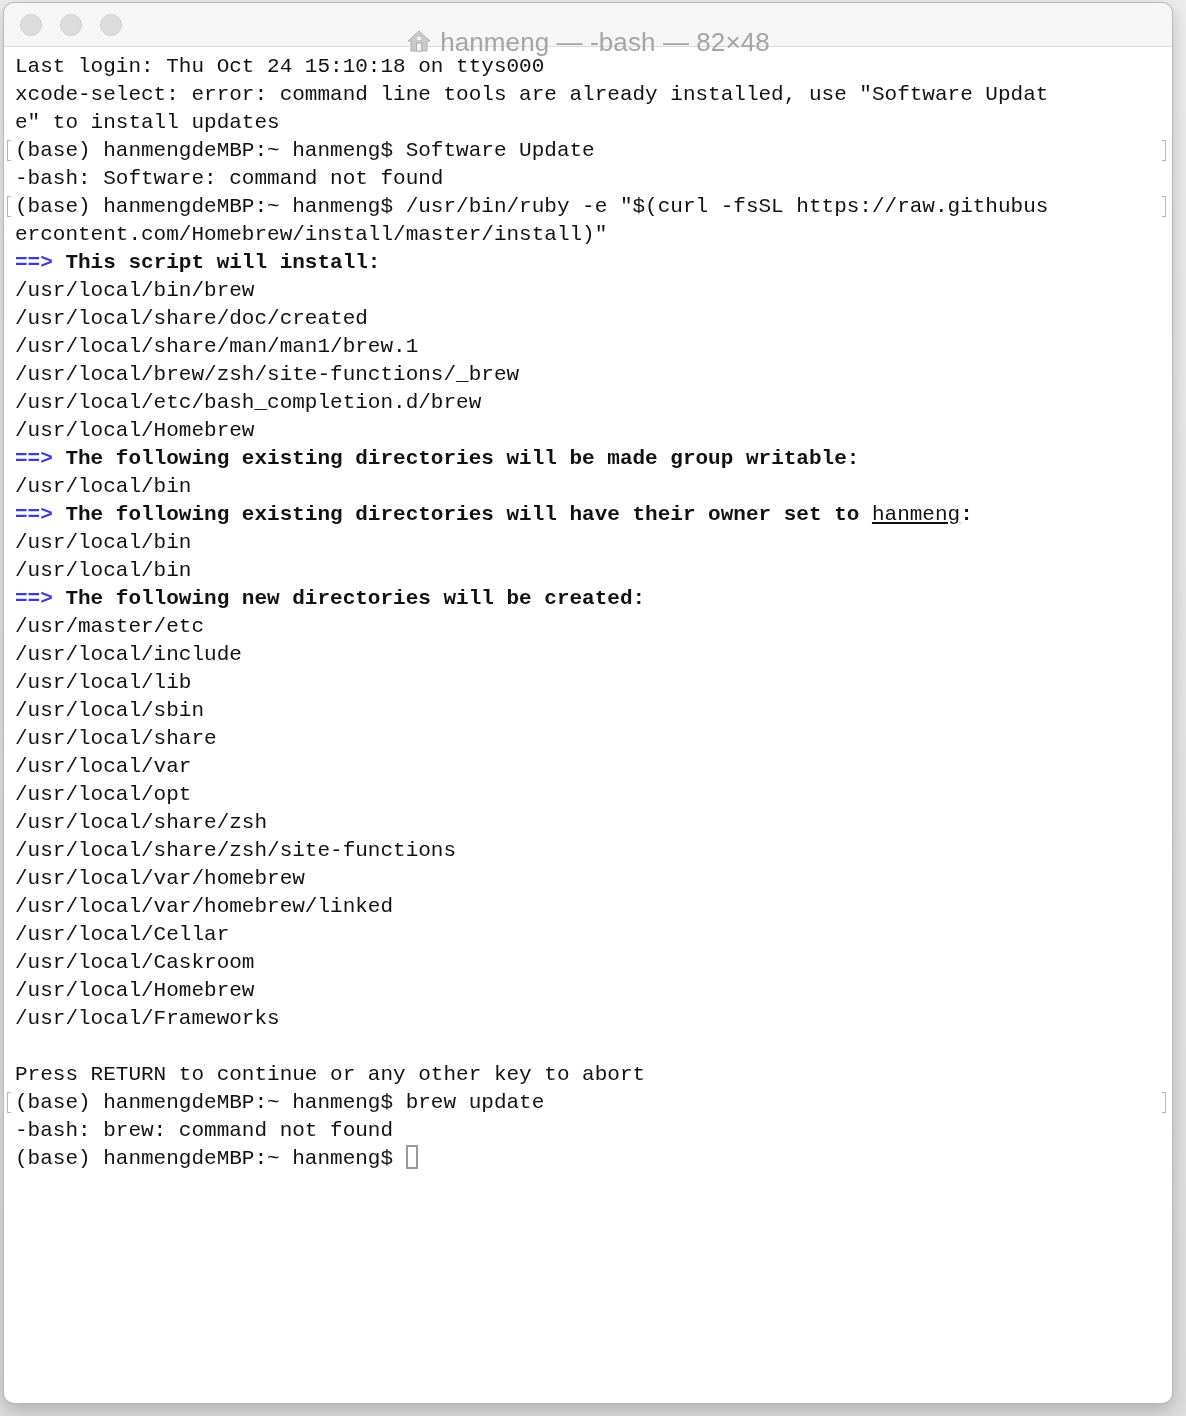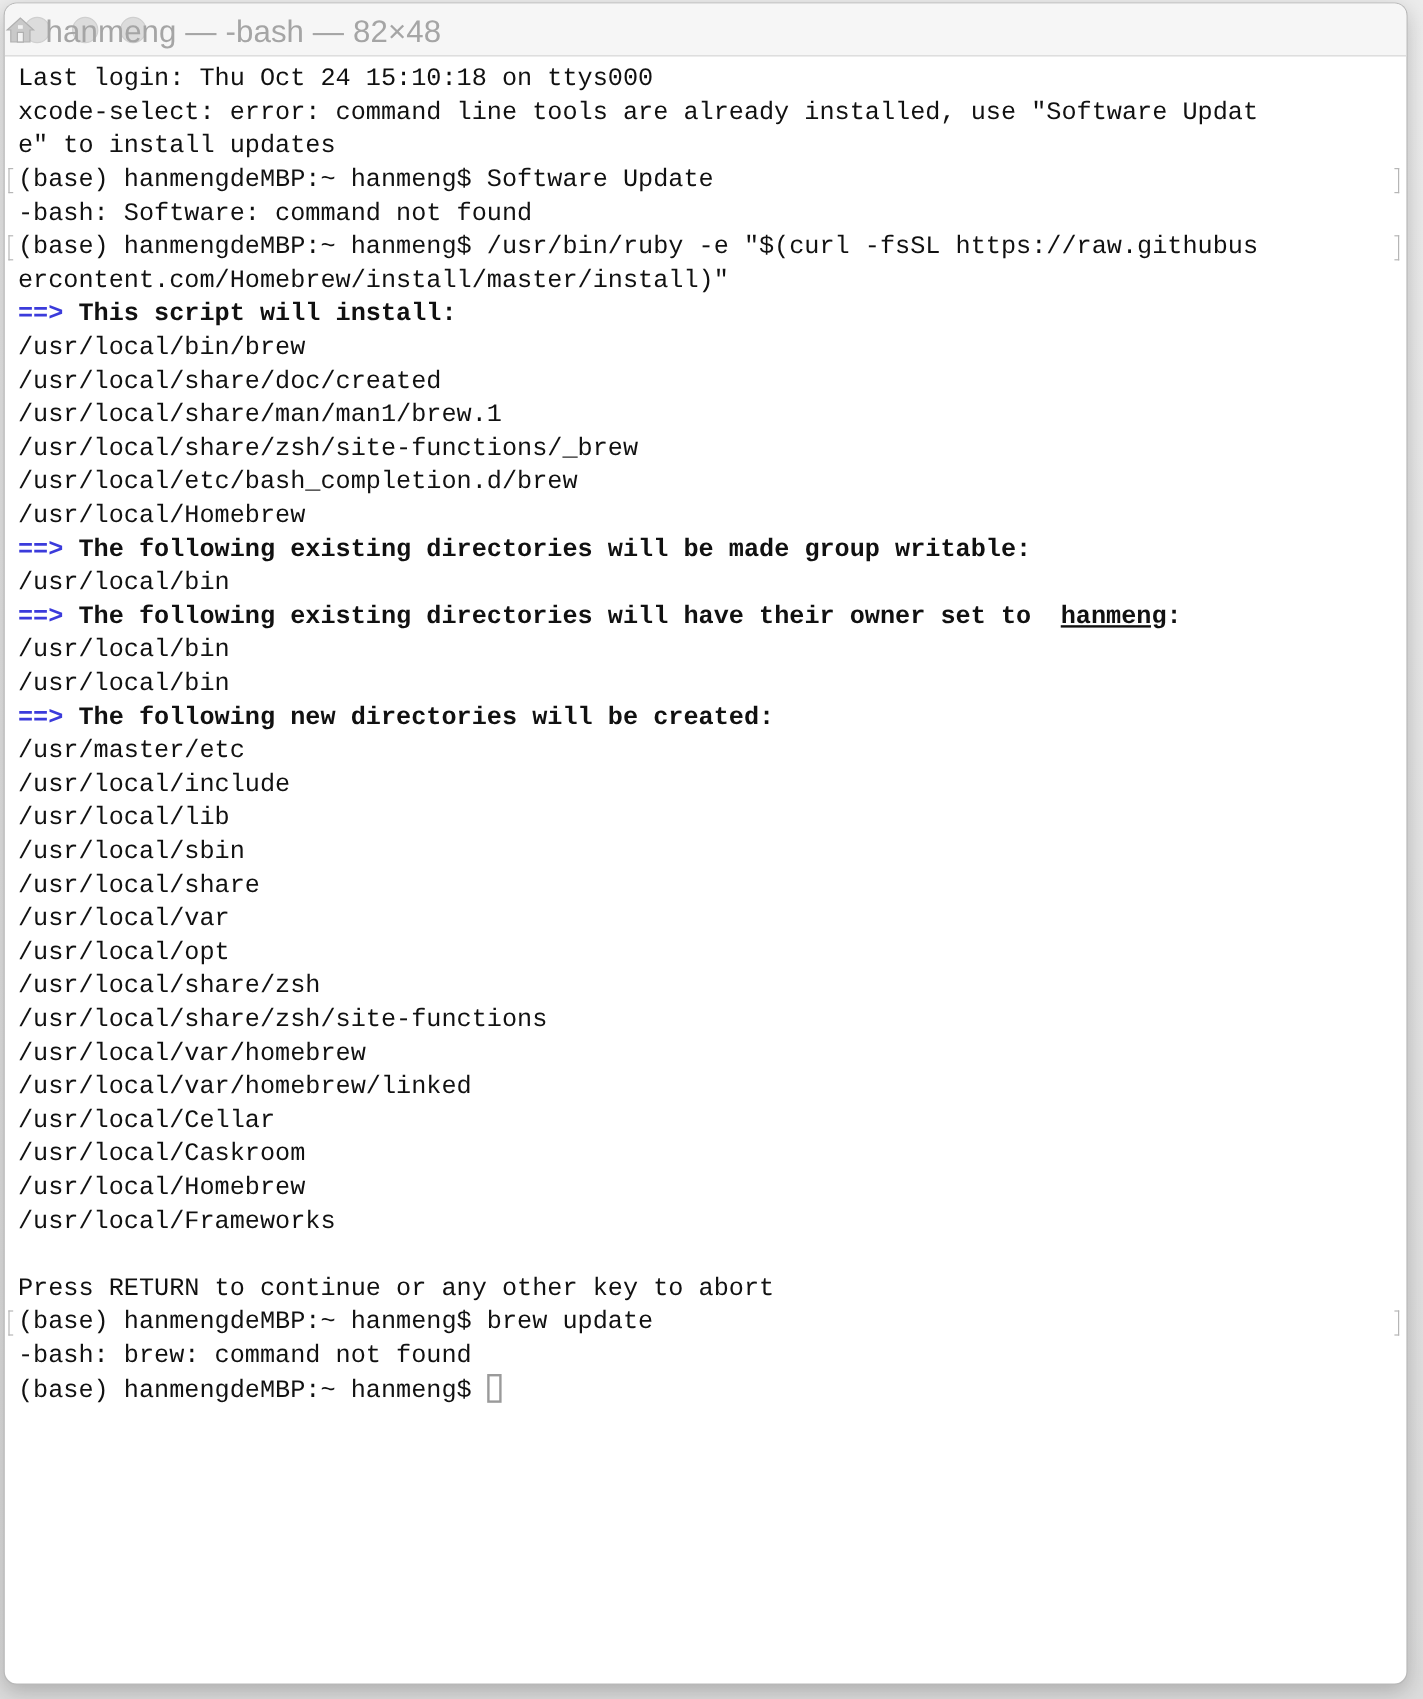--- a/index.html
+++ b/index.html
@@ -24,42 +24,42 @@
       position: relative; height: 43px;
       background: #f6f6f6;
       border-bottom: 1px solid #d8d8d8;
     }
     .traffic { position: absolute; top: 11px; left: 16px; display: flex; gap: 18px; }
     .light {
       width: 22px; height: 22px; border-radius: 50%;
       background: #dcdcdc; border: 1px solid #cfcfcf; box-sizing: border-box;
     }
     .title {
-      position: absolute; left: 0; right: 0; top: 8px;
-      text-align: left; font-size: 26px; color: #a5a5a5; letter-spacing: 0.1px;
+      position: absolute; left: 0; right: 0; top: 24px;
+      text-align: center; font-size: 26px; color: #a5a5a5; letter-spacing: 0.1px;
     }
     .title .home { display: inline-block; vertical-align: -2px; margin-right: 8px; }
     .terminal {
       position: absolute; left: 0; top: 44px; right: 0; bottom: 0;
       padding: 6px 0 0 11px;
       font-family: "Liberation Mono", "DejaVu Sans Mono", monospace;
       font-size: 21px; line-height: 28px; color: #111;
     }
     .line { position: relative; white-space: pre; height: 28px; }
     .line.cmd::before {
       content: ""; position: absolute; left: -8px; top: 3px; width: 4px; height: 21px;
       border: 1px solid #b6b6b6; border-right: none; box-sizing: border-box;
     }
     .line.cmd::after {
       content: ""; position: absolute; right: 6px; top: 3px; width: 4px; height: 21px;
       border: 1px solid #b6b6b6; border-left: none; box-sizing: border-box;
     }
     .arrow { color: #3b3bdb; font-weight: bold; }
     .bold { font-weight: bold; }
-    .ul { text-decoration: underline; font-weight: bold; margin-left: 12px; }
+    .ul { text-decoration: underline; font-weight: normal; }
     .cursor {
       display: inline-block; width: 12px; height: 24px; vertical-align: -5px;
       border: 2px solid #9a9a9a; box-sizing: border-box;
     }
   </style>
 </head>
 <body>
 
 <div class="desktop-strip"></div>
 
@@ -86,21 +86,21 @@
     <div class="line">xcode-select: error: command line tools are already installed, use "Software Updat</div>
     <div class="line">e" to install updates</div>
     <div class="line cmd">(base) hanmengdeMBP:~ hanmeng$ Software Update</div>
     <div class="line">-bash: Software: command not found</div>
     <div class="line cmd">(base) hanmengdeMBP:~ hanmeng$ /usr/bin/ruby -e "$(curl -fsSL https://raw.githubus</div>
     <div class="line">ercontent.com/Homebrew/install/master/install)"</div>
     <div class="line"><span class="arrow">==&gt;</span><span class="bold"> This script will install:</span></div>
     <div class="line">/usr/local/bin/brew</div>
     <div class="line">/usr/local/share/doc/created</div>
     <div class="line">/usr/local/share/man/man1/brew.1</div>
-    <div class="line">/usr/local/share/zsh/site-functions/_brew</div>
+    <div class="line">/usr/local/brew/zsh/site-functions/_brew</div>
     <div class="line">/usr/local/etc/bash_completion.d/brew</div>
     <div class="line">/usr/local/Homebrew</div>
     <div class="line"><span class="arrow">==&gt;</span><span class="bold"> The following existing directories will be made group writable:</span></div>
     <div class="line">/usr/local/bin</div>
     <div class="line"><span class="arrow">==&gt;</span><span class="bold"> The following existing directories will have their owner set to </span><span class="ul">hanmeng</span><span class="bold">:</span></div>
     <div class="line">/usr/local/bin</div>
     <div class="line">/usr/local/bin</div>
     <div class="line"><span class="arrow">==&gt;</span><span class="bold"> The following new directories will be created:</span></div>
     <div class="line">/usr/master/etc</div>
     <div class="line">/usr/local/include</div>

